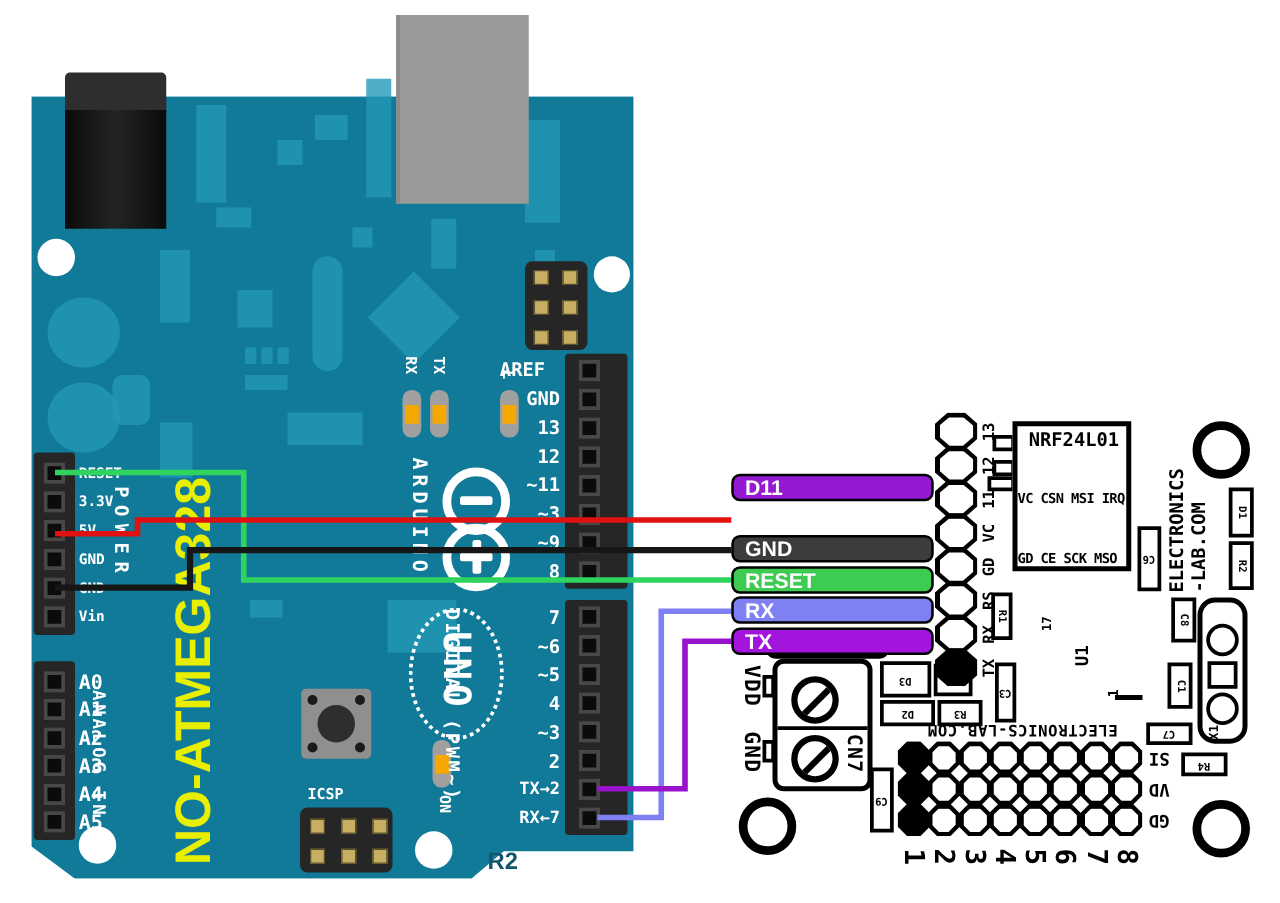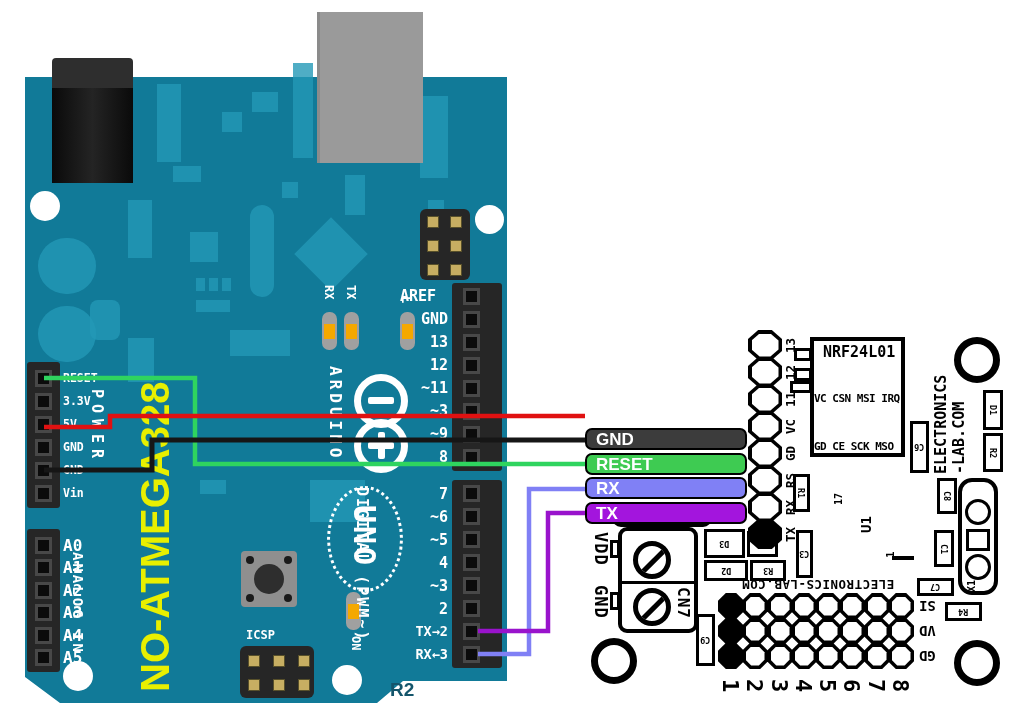--- a/index.html
+++ b/index.html
@@ -100,20 +100,21 @@
 
 
   <svg class="abs" style="left:0;top:0;z-index:5;" width="1024" height="722" viewBox="0 0 1024 722">
     <path d="M44,378 H195 V464 H585" fill="none" stroke-width="4.5" stroke="#2fd45f"></path>
     <path d="M44,427 H110 V416 H585" fill="none" stroke-width="4.5" stroke="#e01111"></path>
     <path d="M44,470 H152 V440 H585" fill="none" stroke-width="5" stroke="#161616"></path>
     <path d="M478,654 H529 V489 H585" fill="none" stroke-width="4.5" stroke="#8080f5"></path>
     <path d="M478,631 H548 V513 H585" fill="none" stroke-width="4.5" stroke="#9913cc"></path>
   </svg>
 
+  <div class="signal-label" style="top: 379px; background-color: rgb(149, 25, 210);">D11</div>
   <div class="signal-label" style="top: 428px; background-color: rgb(60, 60, 60);">GND</div>
   <div class="signal-label" style="top: 453px; background-color: rgb(62, 203, 82);">RESET</div>
   <div class="signal-label" style="top: 477px; background-color: rgb(128, 128, 245);">RX</div>
   <div class="signal-label" style="top: 502px; background-color: rgb(163, 21, 221);">TX</div>
 
   <div class="abs" style="left:612px;top:503px;width:100px;height:24px;border:3.5px solid #000;border-radius:9px;z-index:4;"></div>
 
   <div class="abs" style="left:794px;top:348px;width:18px;height:13px;background:#fff;border:3.5px solid #000;z-index:2;"></div>
   <div class="abs" style="left:794px;top:368px;width:18px;height:13px;background:#fff;border:3.5px solid #000;z-index:2;"></div>
   <div class="abs" style="left:790px;top:381px;width:22px;height:12px;background:#fff;border:3.5px solid #000;z-index:2;"></div>
@@ -232,21 +233,21 @@
     <div class="silk" style="left: 380px; width: 68px; top: 402px; text-align: right; font-size: 15px; z-index: 3;">~3</div>
     <div class="silk" style="left: 380px; width: 68px; top: 425px; text-align: right; font-size: 15px; z-index: 3;">~9</div>
     <div class="silk" style="left: 380px; width: 68px; top: 448px; text-align: right; font-size: 15px; z-index: 3;">8</div>
     <div class="silk" style="left: 380px; width: 68px; top: 485px; text-align: right; font-size: 15px; z-index: 3;">7</div>
     <div class="silk" style="left: 380px; width: 68px; top: 508px; text-align: right; font-size: 15px; z-index: 3;">~6</div>
     <div class="silk" style="left: 380px; width: 68px; top: 531px; text-align: right; font-size: 15px; z-index: 3;">~5</div>
     <div class="silk" style="left: 380px; width: 68px; top: 554px; text-align: right; font-size: 15px; z-index: 3;">4</div>
     <div class="silk" style="left: 380px; width: 68px; top: 577px; text-align: right; font-size: 15px; z-index: 3;">~3</div>
     <div class="silk" style="left: 380px; width: 68px; top: 600px; text-align: right; font-size: 15px; z-index: 3;">2</div>
     <div class="silk" style="left: 380px; width: 68px; top: 623px; text-align: right; font-size: 13.5px; z-index: 3;">TX→2</div>
-    <div class="silk" style="left: 380px; width: 68px; top: 646px; text-align: right; font-size: 13.5px; z-index: 3;">RX←3</div>
+    <div class="silk" style="left: 380px; width: 68px; top: 646px; text-align: right; font-size: 13.5px; z-index: 3;">RX←7</div>
     <div class="silk" style="left: 63px; top: 371px; font-size: 11.5px; z-index: 3;">RESET</div>
     <div class="silk" style="left: 63px; top: 394px; font-size: 11.5px; z-index: 3;">3.3V</div>
     <div class="silk" style="left: 63px; top: 417px; font-size: 11.5px; z-index: 3;">5V</div>
     <div class="silk" style="left: 63px; top: 440px; font-size: 11.5px; z-index: 3;">GND</div>
     <div class="silk" style="left: 63px; top: 463px; font-size: 11.5px; z-index: 3;">GND</div>
     <div class="silk" style="left: 63px; top: 486px; font-size: 11.5px; z-index: 3;">Vin</div>
     <div class="silk" style="left: 63px; top: 536px; font-size: 16px; z-index: 3;">A0</div>
     <div class="silk" style="left: 63px; top: 558px; font-size: 16px; z-index: 3;">A1</div>
     <div class="silk" style="left: 63px; top: 581px; font-size: 16px; z-index: 3;">A2</div>
     <div class="silk" style="left: 63px; top: 603px; font-size: 16px; z-index: 3;">A3</div>

